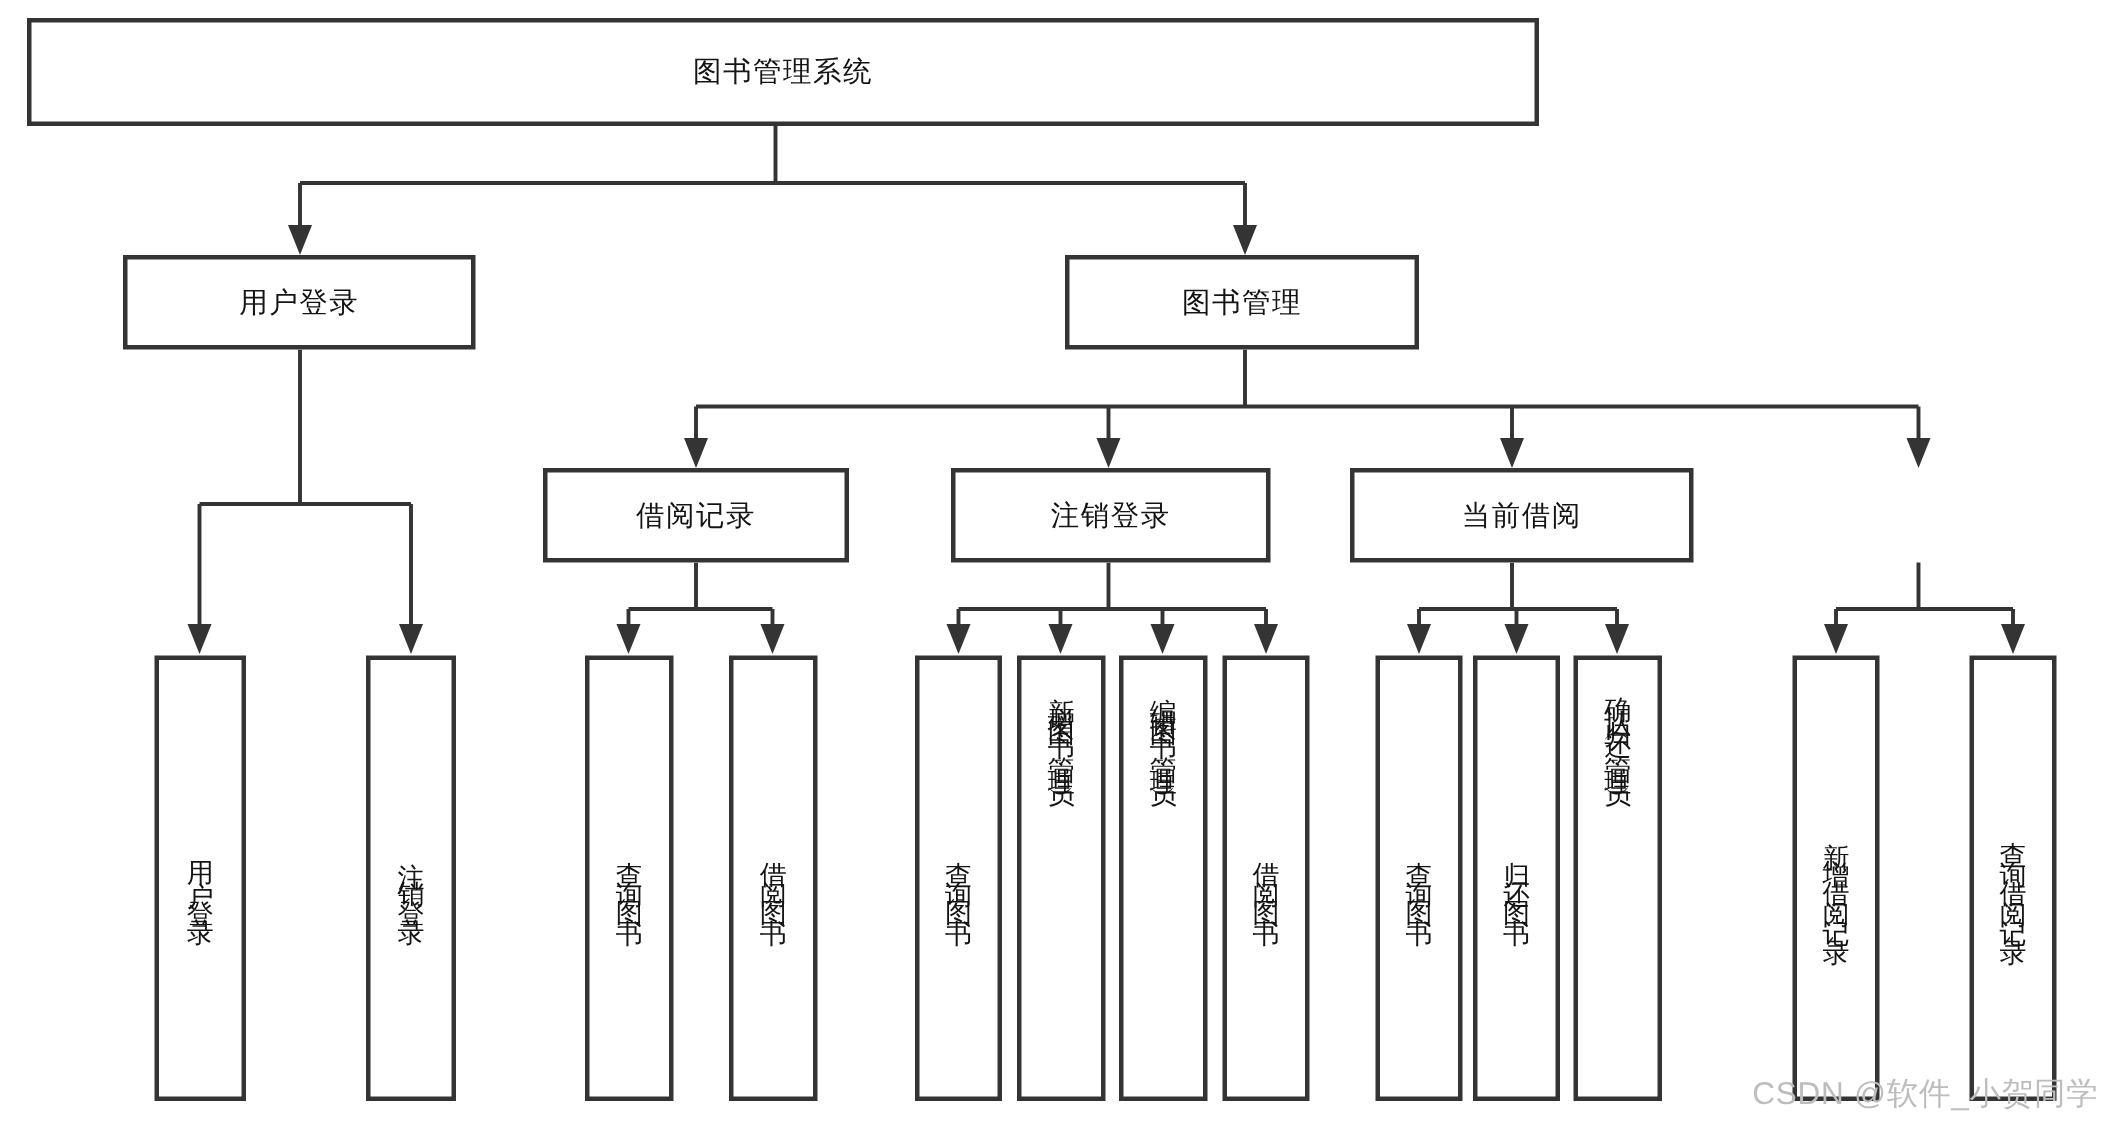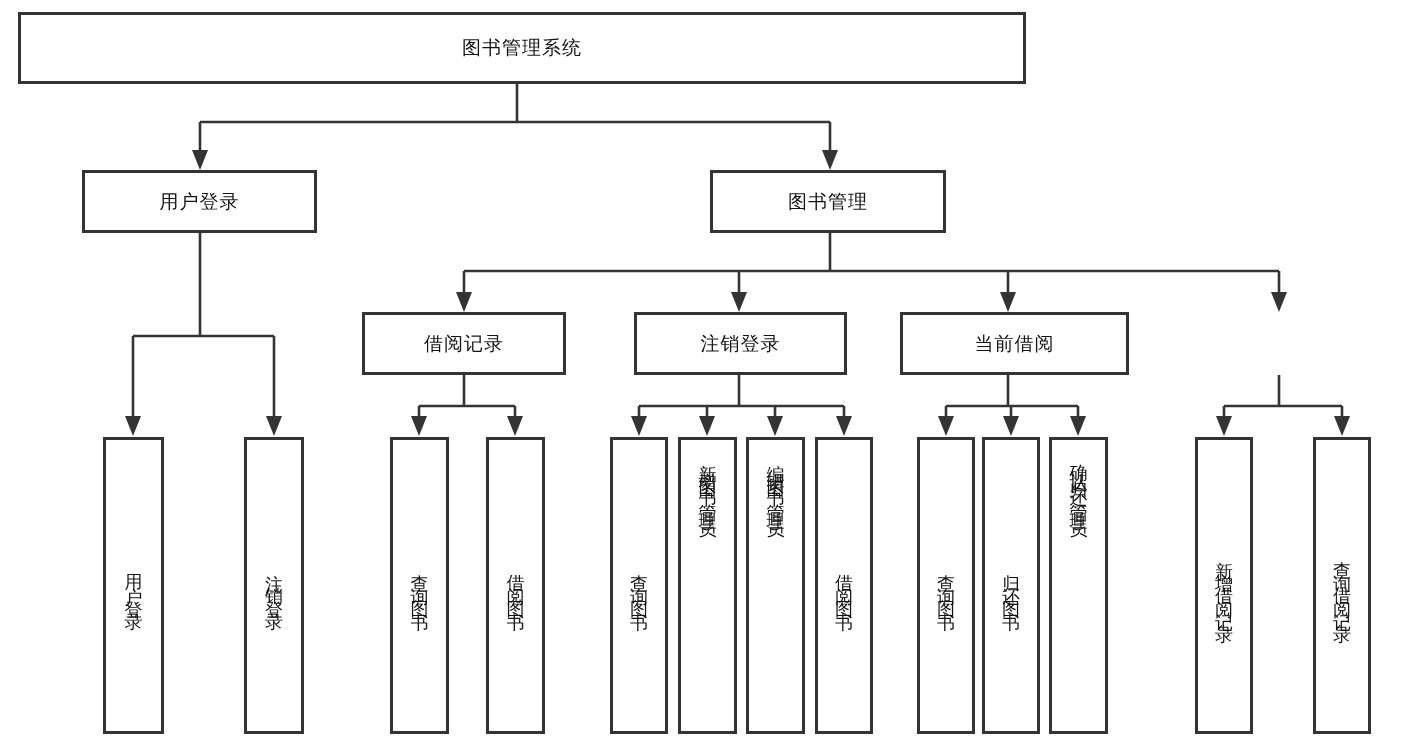--- a/index.html
+++ b/index.html
@@ -163,14 +163,15 @@
     <span>确认归还（管理员）</span>
   </div>
 
   <div class="vbox" style="left:1195px;width:58px">
     <span>新增借阅记录</span>
   </div>
   <div class="vbox" style="left:1313px;width:58px">
     <span>查询借阅记录</span>
   </div>
 
+  <div class="watermark">CSDN @软件_小贺同学</div>
 
 </div>
 
 </body></html>

